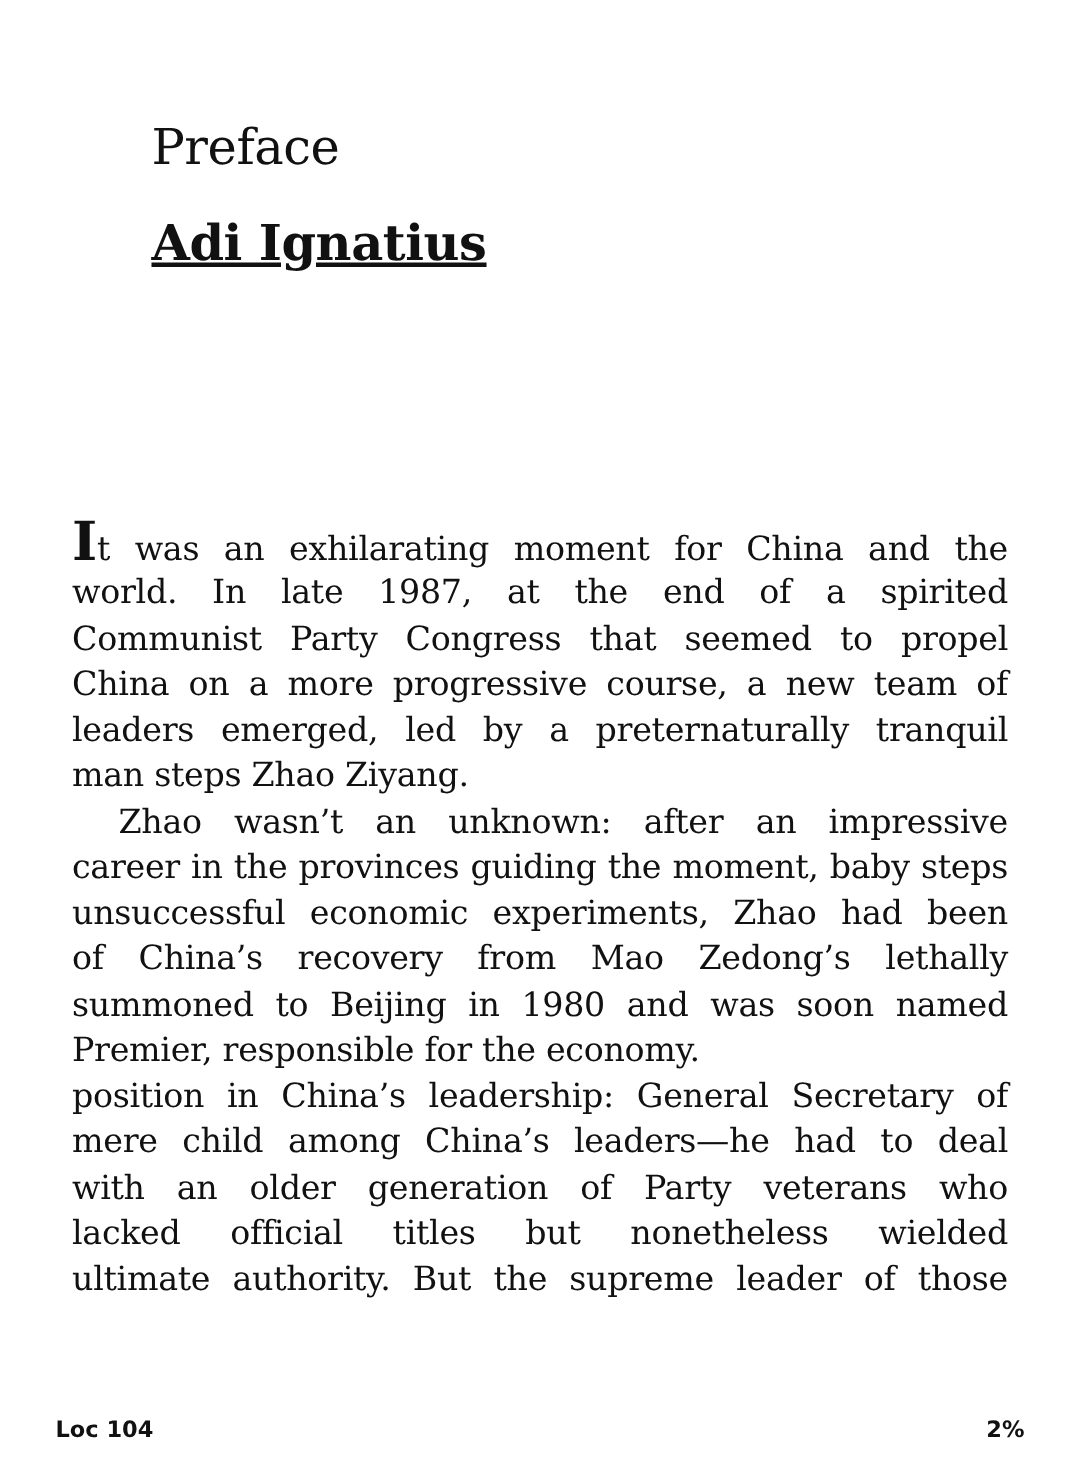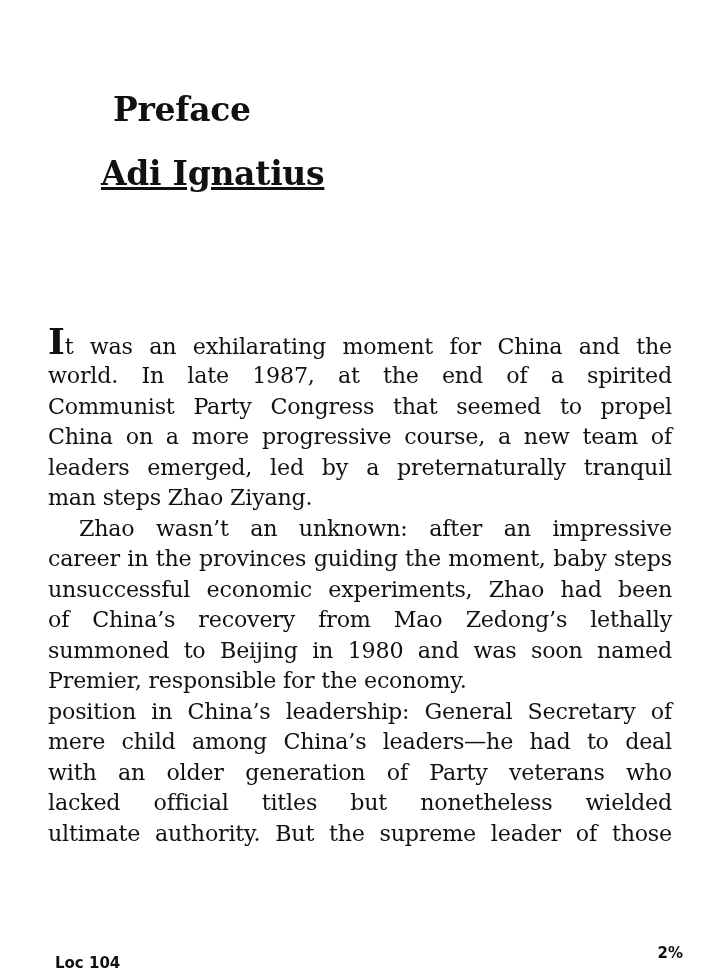--- a/index.html
+++ b/index.html
@@ -21,39 +21,39 @@
       width: 720px;
       height: 973px;
     }
     .heading-block {
       position: absolute;
       left: 101px;
       top: 78px;
     }
     .chapter-title {
       font-family: "DejaVu Serif", serif;
-      font-weight: bold;
+      font-weight: normal;
       font-size: 33px;
       line-height: 40px;
-      margin: 12px;
+      margin: 0;
       letter-spacing: -0.3px;
     }
     .chapter-author {
       font-family: "DejaVu Serif", serif;
       font-weight: bold;
       font-size: 33px;
       line-height: 40px;
       margin: 24px 0 0 0;
       letter-spacing: -0.3px;
       text-decoration: underline;
     }
     .body-text {
       position: absolute;
       left: 48px;
-      top: 326px;
+      top: 346px;
       width: 624px;
       font-family: "DejaVu Serif", serif;
       font-size: 22.2px;
       line-height: 30.5px;
       letter-spacing: -0.2px;
     }
     .para {
       margin: 0;
       text-align: justify;
       text-align-last: left;
@@ -91,22 +91,21 @@
       width: 720px;
       height: 26px;
       font-family: "DejaVu Sans", "Liberation Sans", sans-serif;
       font-weight: bold;
       font-size: 15px;
       color: #111111;
     }
     .loc {
       position: absolute;
       left: 37px;
-      top: 12px;
-      margin-left: 18px;
+      top: 2px;
     }
     .progress {
       position: absolute;
       right: 37px;
       top: 2px;
     }
   </style>
 </head>
 <body>
 

